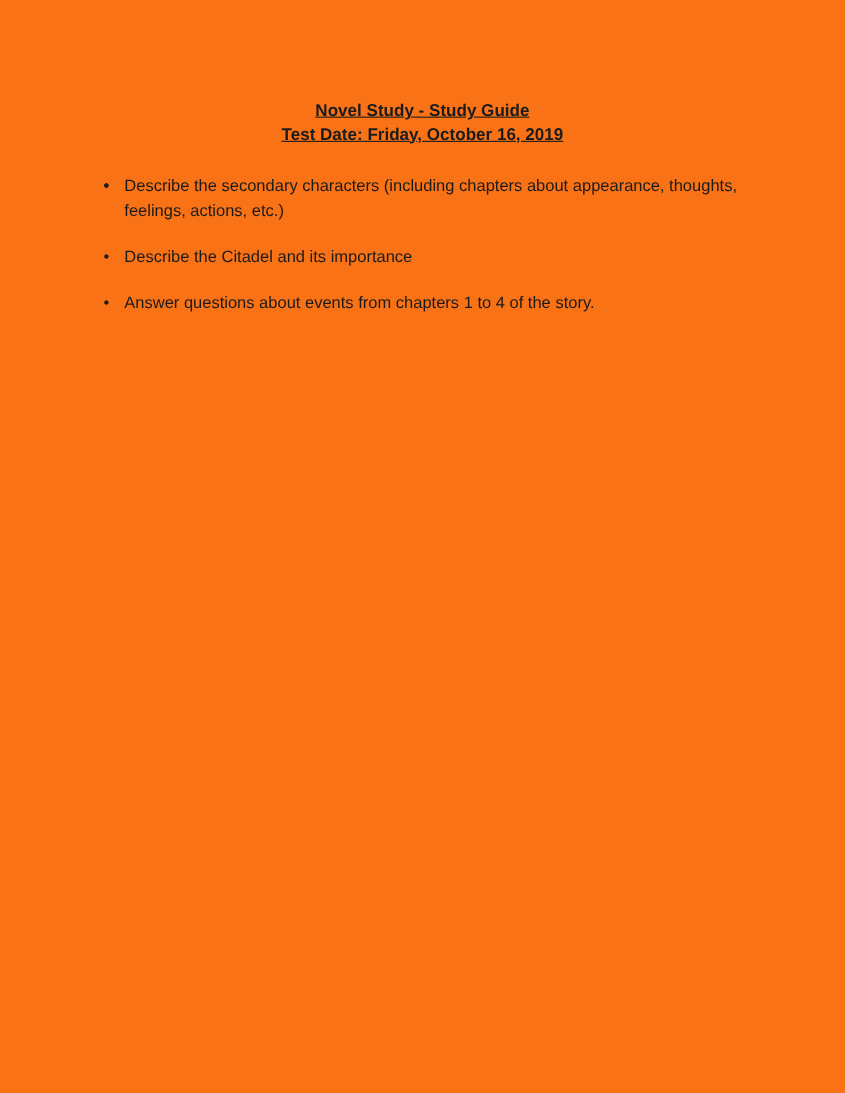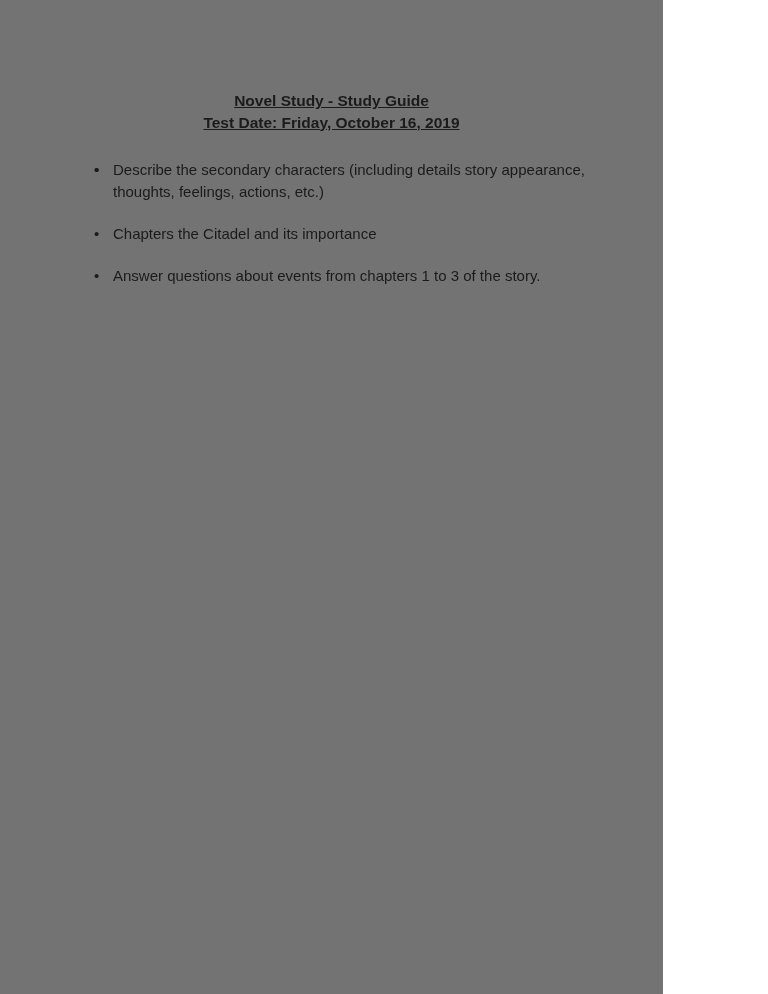--- a/index.html
+++ b/index.html
@@ -2,23 +2,23 @@
 <html><head>
 <meta charset="utf-8">
 <style>
   html, body {
     margin: 0;
     padding: 0;
     background: #ffffff;
   }
   .page {
     position: relative;
-    width: 663px;
+    width: 768px;
     height: 994px;
-    background: #737373;
+    background: #f97316;
     font-family: "Liberation Sans", sans-serif;
     color: #1b1b1b;
     overflow: hidden;
     box-sizing: border-box;
   }
   .title-block {
     margin-top: 90px;
     text-align: center;
   }
   .title-line {
@@ -59,25 +59,25 @@
     <div class="title-line">Novel Study - Study Guide</div>
     <div class="title-line">Test Date: Friday, October 16, 2019</div>
   </div>
 
   <ul class="bullet-list">
     <li class="bullet-item">
       <span class="bullet-marker">•</span>
     </li>
     <li class="bullet-item">
       <span class="bullet-marker">•</span>
-      <span>Describe the secondary characters (including details story appearance, thoughts, feelings, actions, etc.)</span>
+      <span>Describe the secondary characters (including chapters about appearance, thoughts, feelings, actions, etc.)</span>
     </li>
     <li class="bullet-item">
       <span class="bullet-marker">•</span>
-      <span>Chapters the Citadel and its importance</span>
+      <span>Describe the Citadel and its importance</span>
     </li>
     <li class="bullet-item">
       <span class="bullet-marker">•</span>
-      <span>Answer questions about events from chapters 1 to 3 of the story.</span>
+      <span>Answer questions about events from chapters 1 to 4 of the story.</span>
     </li>
   </ul>
 
 </div>
 
 </body></html>

